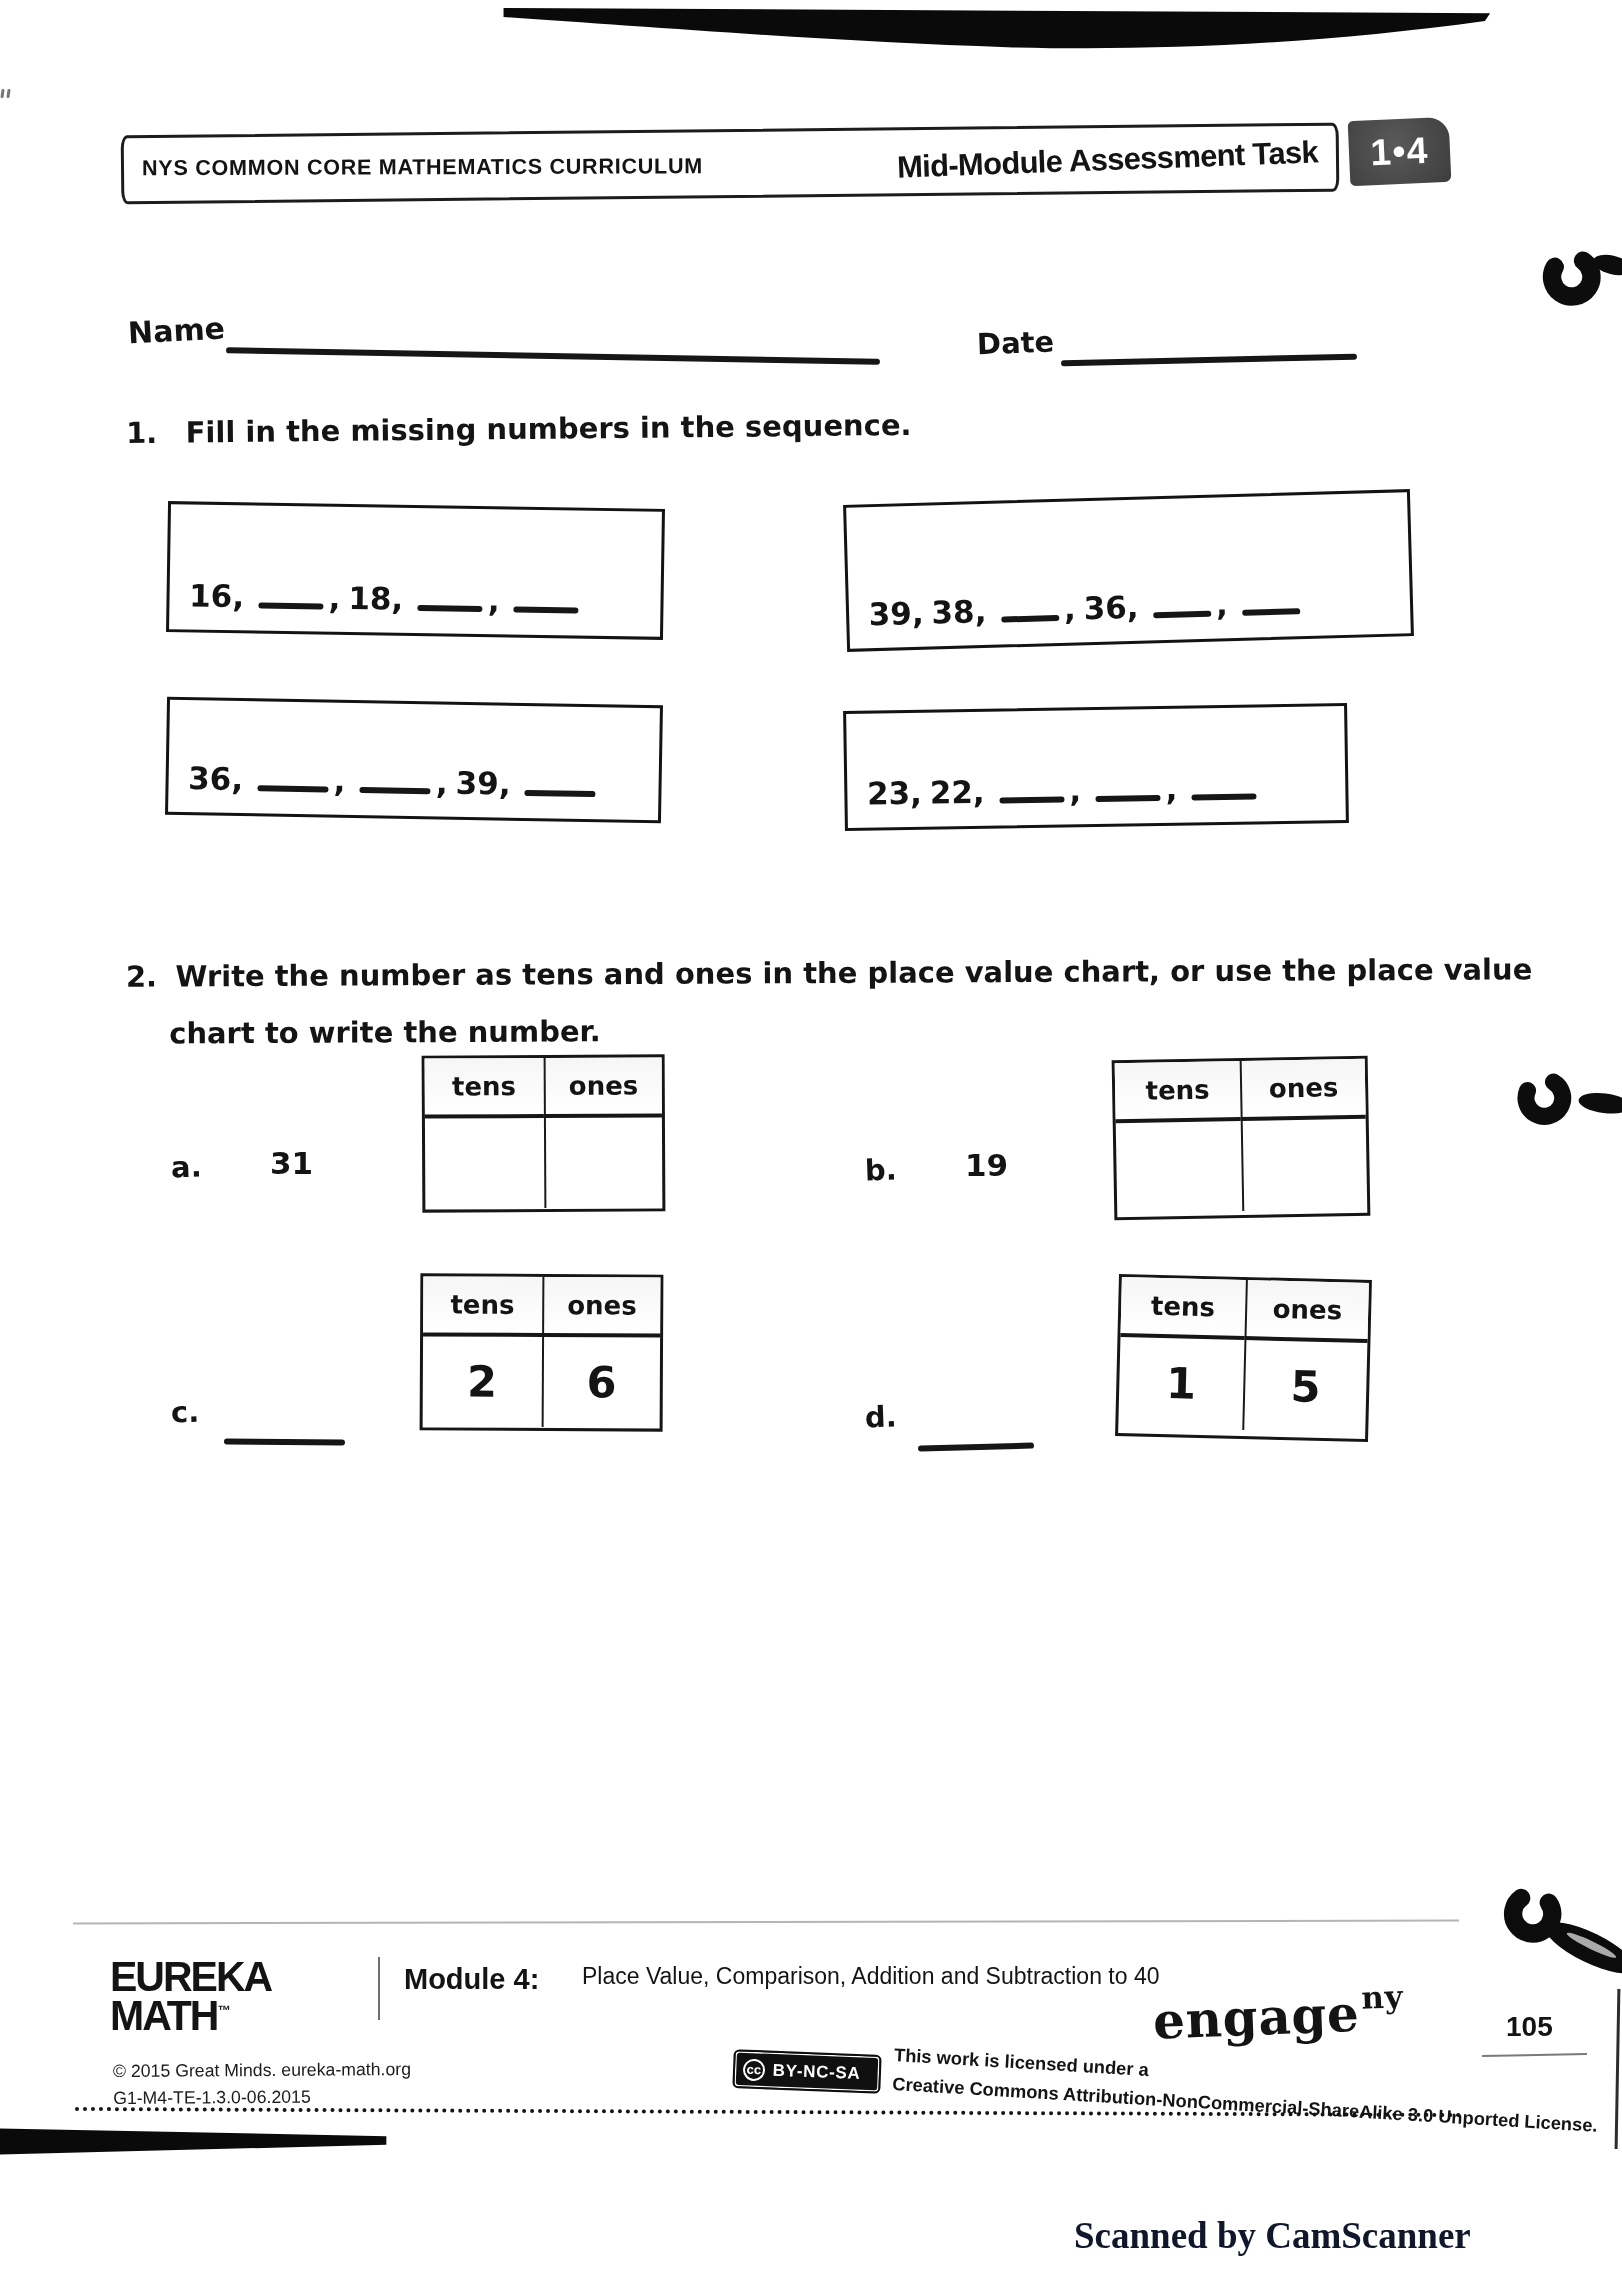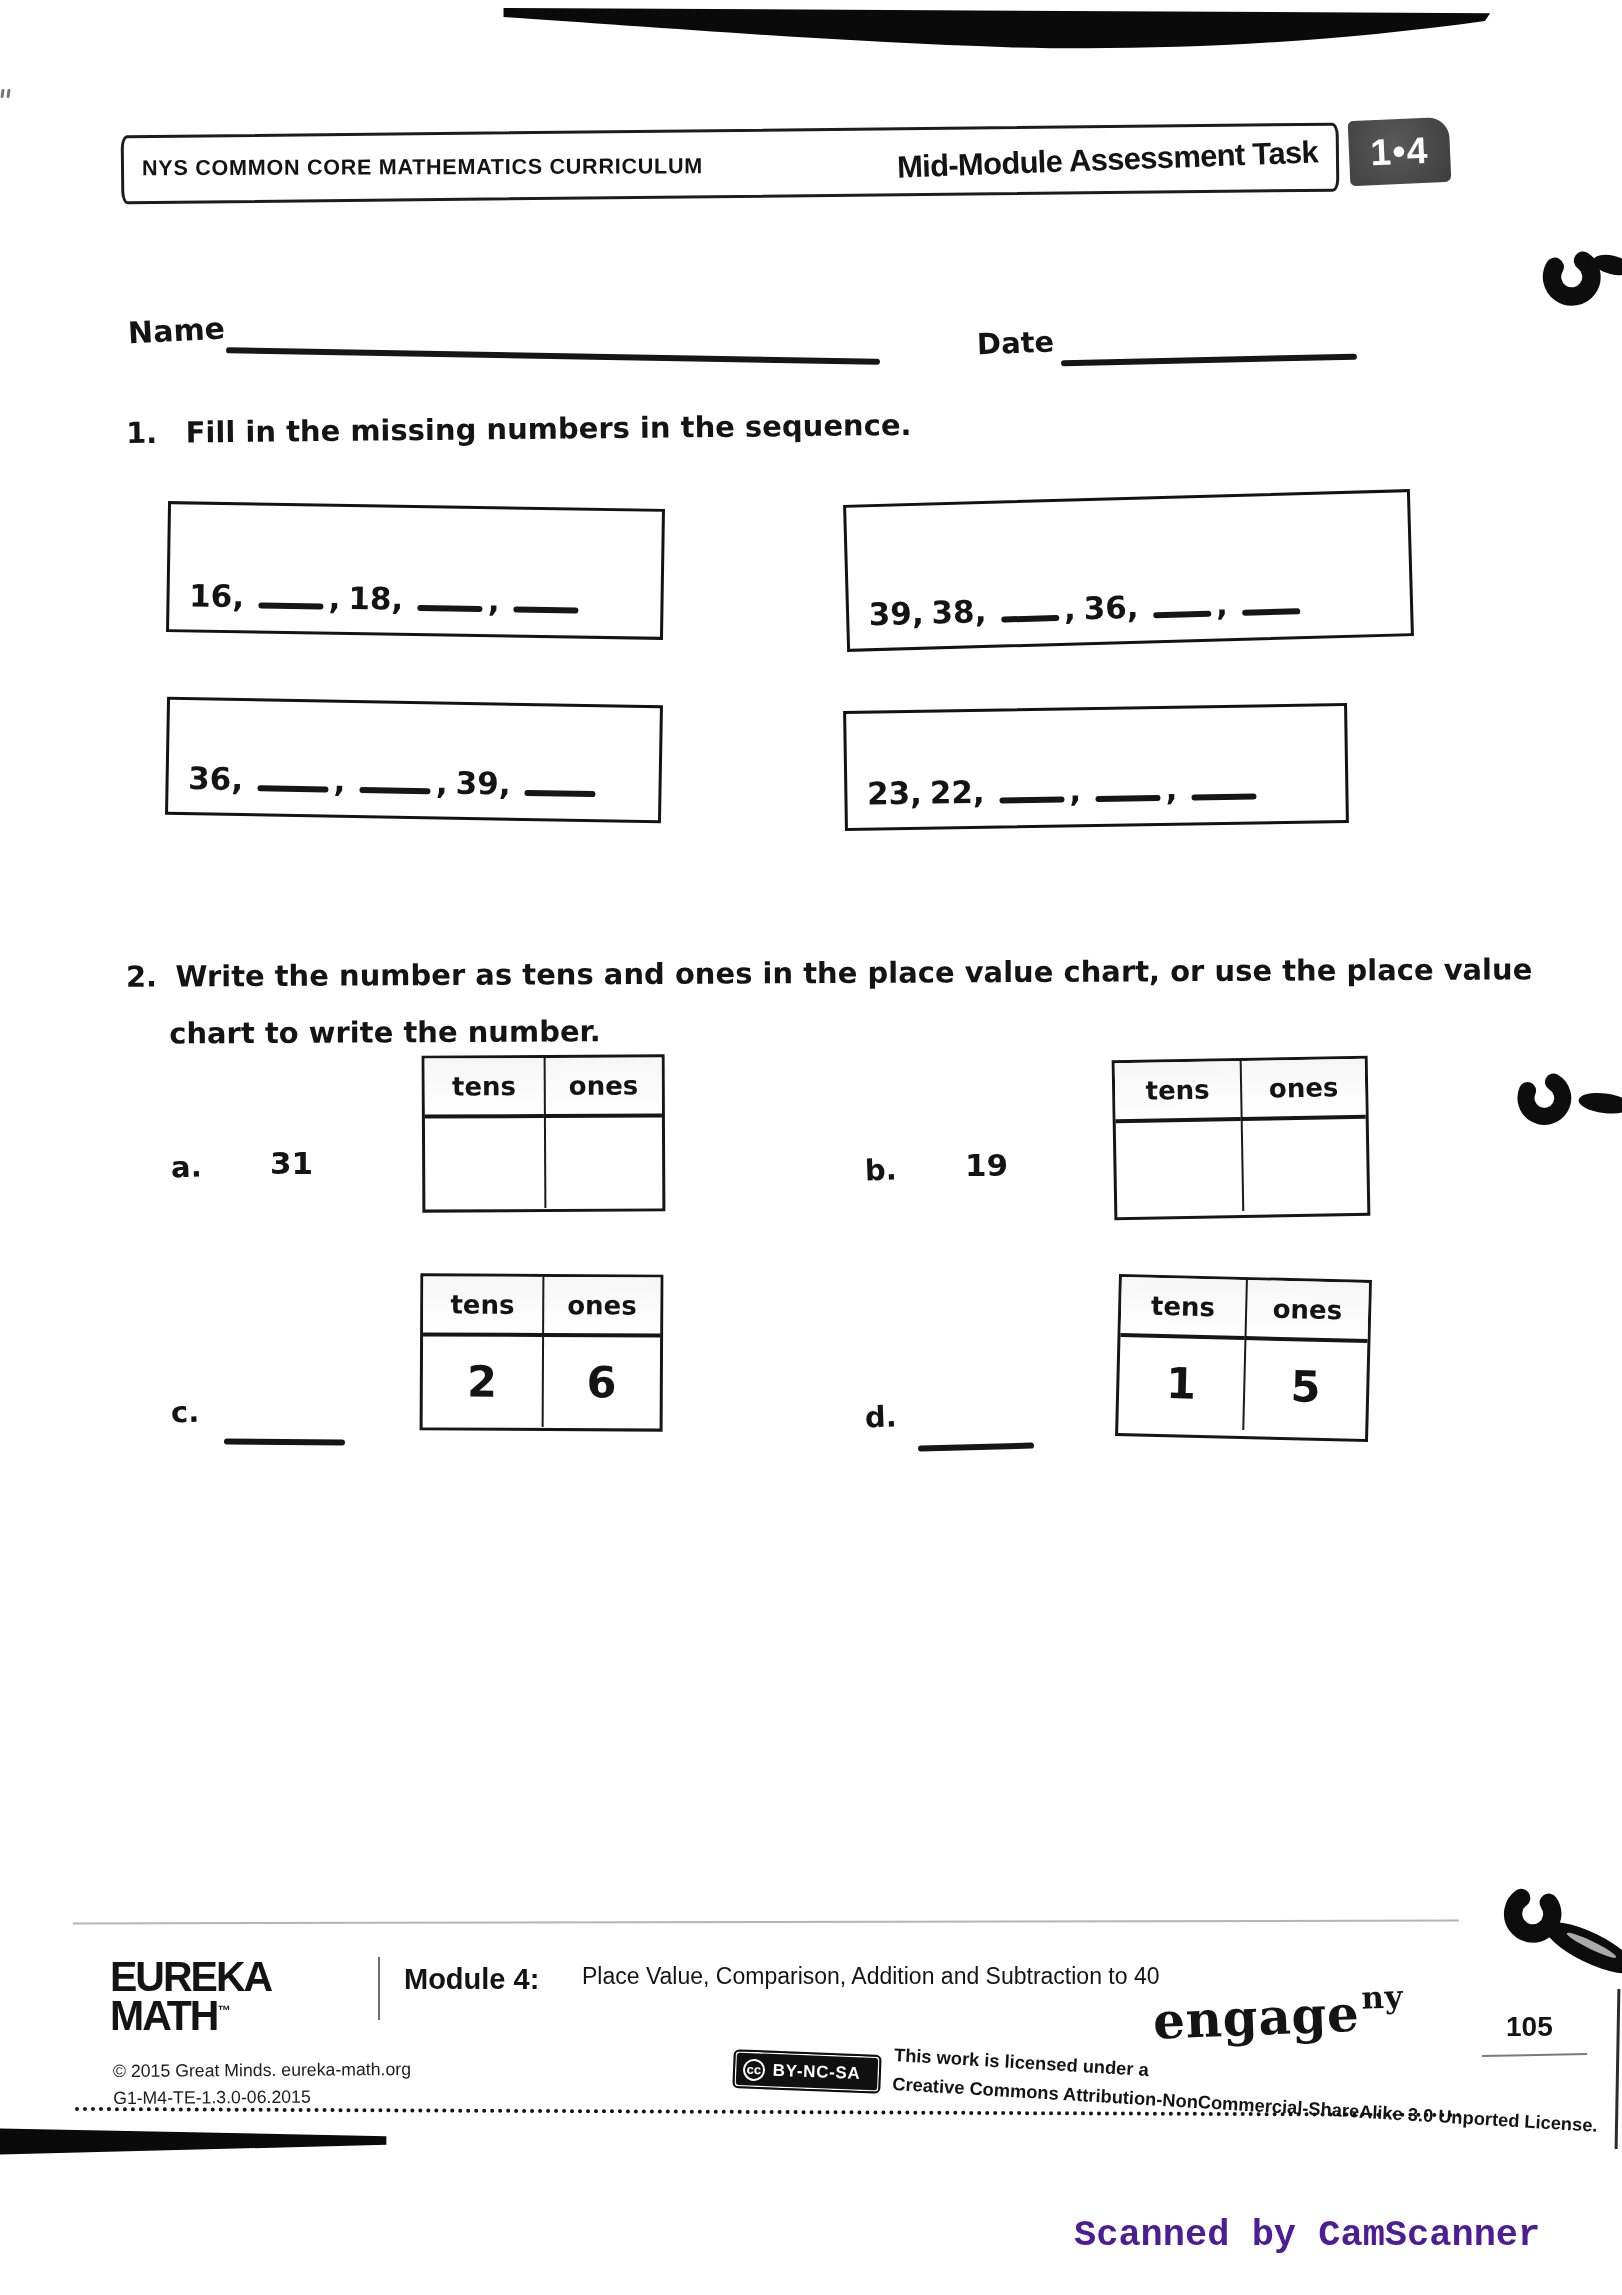--- a/index.html
+++ b/index.html
@@ -91,22 +91,22 @@
       line-height:1.55;color:#1c1c1c;transform:rotate(-0.4deg);}
   .cc-badge{position:absolute;left:735px;top:2054px;width:144px;height:35px;background:#101010;border-radius:3.9px;
       transform:rotate(2.2deg);display:flex;align-items:center;gap:7.9px;padding:0 7.9px;box-sizing:border-box;
       box-shadow:0 0 0 2px #0e0e0e,inset 0 0 0 1.3px #ffffff;}
   .cc-circle{width:22px;height:22px;border:2px solid #fff;border-radius:50%;color:#fff;font-size:13px;font-weight:bold;
       display:flex;align-items:center;justify-content:center;box-sizing:border-box;font-family:"Liberation Sans",sans-serif;}
   .cc-text{color:#fff;font-size:17px;font-weight:bold;font-family:"Liberation Sans",sans-serif;letter-spacing:0.7px;}
   .license{position:absolute;left:895px;top:2040px;font-family:"Liberation Sans",sans-serif;font-size:18.3px;
       font-weight:bold;transform:rotate(3.4deg);transform-origin:left top;line-height:1.6;}
   .dots{position:absolute;left:75px;top:2110px;width:1387px;height:0;border-top:4.6px dotted #141414;transform:rotate(0.25deg);}
-  .camscanner{position:absolute;left:1074px;top:2214px;font-family:Liberation Mono, monospace;
-      font-size:37px;font-weight:bold;color:#4c1d95;}
+  .camscanner{position:absolute;left:1074px;top:2214px;font-family:Liberation Serif, serif;
+      font-size:37px;font-weight:bold;color:#0f172a;}
 </style>
 </head>
 <body>
 
 <div class="page">
 
   <svg class="top-band" viewBox="0 0 1530 90">
     <path d="M10,12 L1518,20 L1510,32 C1250,68 1000,78 780,72 C520,64 220,40 10,26 Z" fill="#0a0a0a"></path>
   </svg>
   <div class="corner-mark">

